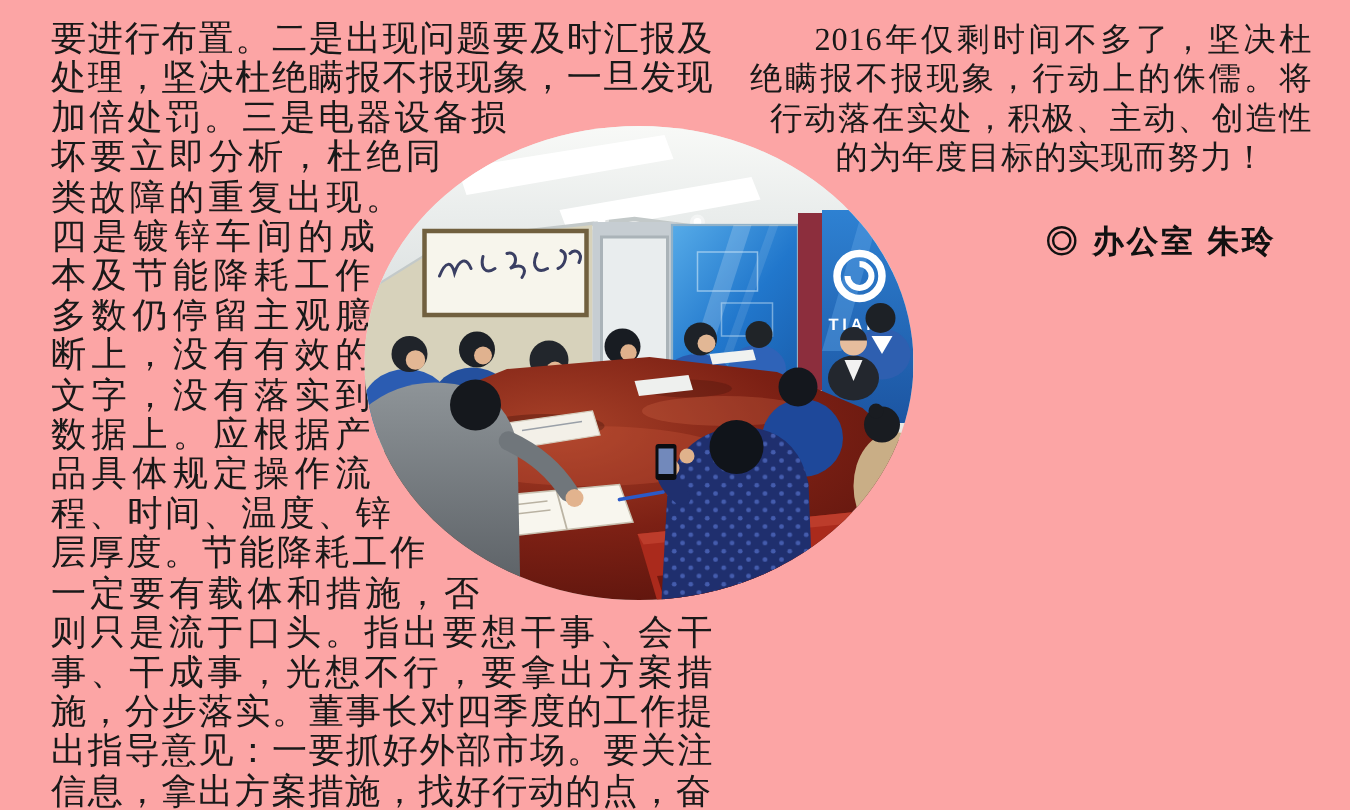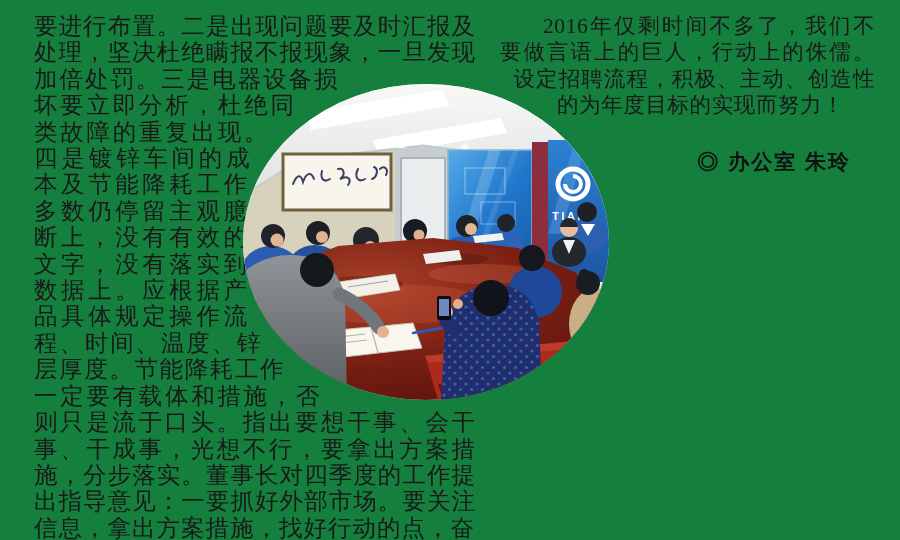--- a/index.html
+++ b/index.html
@@ -1,18 +1,18 @@
 <!DOCTYPE html>
 <html><head>
 <meta charset="utf-8">
 <style>
   html,body { margin:0; padding:0; background:#ffffff; }
   .page {
     position:relative; width:900px; height:540px; overflow:hidden;
-    background:#15803d; color:#191919;
+    background:#fca5a5; color:#191919;
     font-family:"Liberation Serif", serif;
   }
   .col { position:absolute; top:13px; text-align:justify; }
   .col-left  { left:34px;  width:442px; font-size:23.5px; letter-spacing:1px;   line-height:26.4px; }
   .col-right { left:500px; width:375px; font-size:21.5px; letter-spacing:0.6px; line-height:26.4px; }
   .para { margin:0; word-break:break-all; overflow-wrap:anywhere; text-justify:inter-character; }
   .indent { text-indent:2em; }
   .float-r {
     float:right; width:228px; height:392px;
     shape-outside:ellipse(183px 158px at 178px 229px); shape-margin:10px;
@@ -37,21 +37,21 @@
 
 <div class="page">
 
   <div class="col col-left">
     <div class="float-r"></div>
     <p class="para">要进行布置。二是出现问题要及时汇报及处理，坚决杜绝瞒报不报现象，一旦发现加倍处罚。三是电器设备损坏要立即分析，杜绝同类故障的重复出现。四是镀锌车间的成本及节能降耗工作多数仍停留主观臆断上，没有有效的文字，没有落实到数据上。应根据产品具体规定操作流程、时间、温度、锌层厚度。节能降耗工作一定要有载体和措施，否则只是流于口头。指出要想干事、会干事、干成事，光想不行，要拿出方案措施，分步落实。董事长对四季度的工作提出指导意见：一要抓好外部市场。要关注信息，拿出方案措施，找好行动的点，奋</p>
   </div>
 
   <div class="col col-right">
     <div class="float-l"></div>
-    <p class="para indent">2016年仅剩时间不多了，我们不要做言语上的巨人，行动上的侏儒。设定招聘流程，积极、主动、创造性的为年度目标的实现而努力！</p>
+    <p class="para indent">2016年仅剩时间不多了，坚决杜绝瞒报不报现象，行动上的侏儒。将行动落在实处，积极、主动、创造性的为年度目标的实现而努力！</p>
     <p class="byline">◎ 办公室  朱玲</p>
   </div>
 
   <div class="photo">
     <svg viewBox="0 0 366 316" width="366" height="316" xmlns="http://www.w3.org/2000/svg">
       <defs>
         <linearGradient id="gCeil" x1="0" y1="0" x2="0" y2="1">
           <stop offset="0" stop-color="#f8f9f7"></stop>
             <stop offset="1" stop-color="#dde2e2"></stop>
         </linearGradient>

